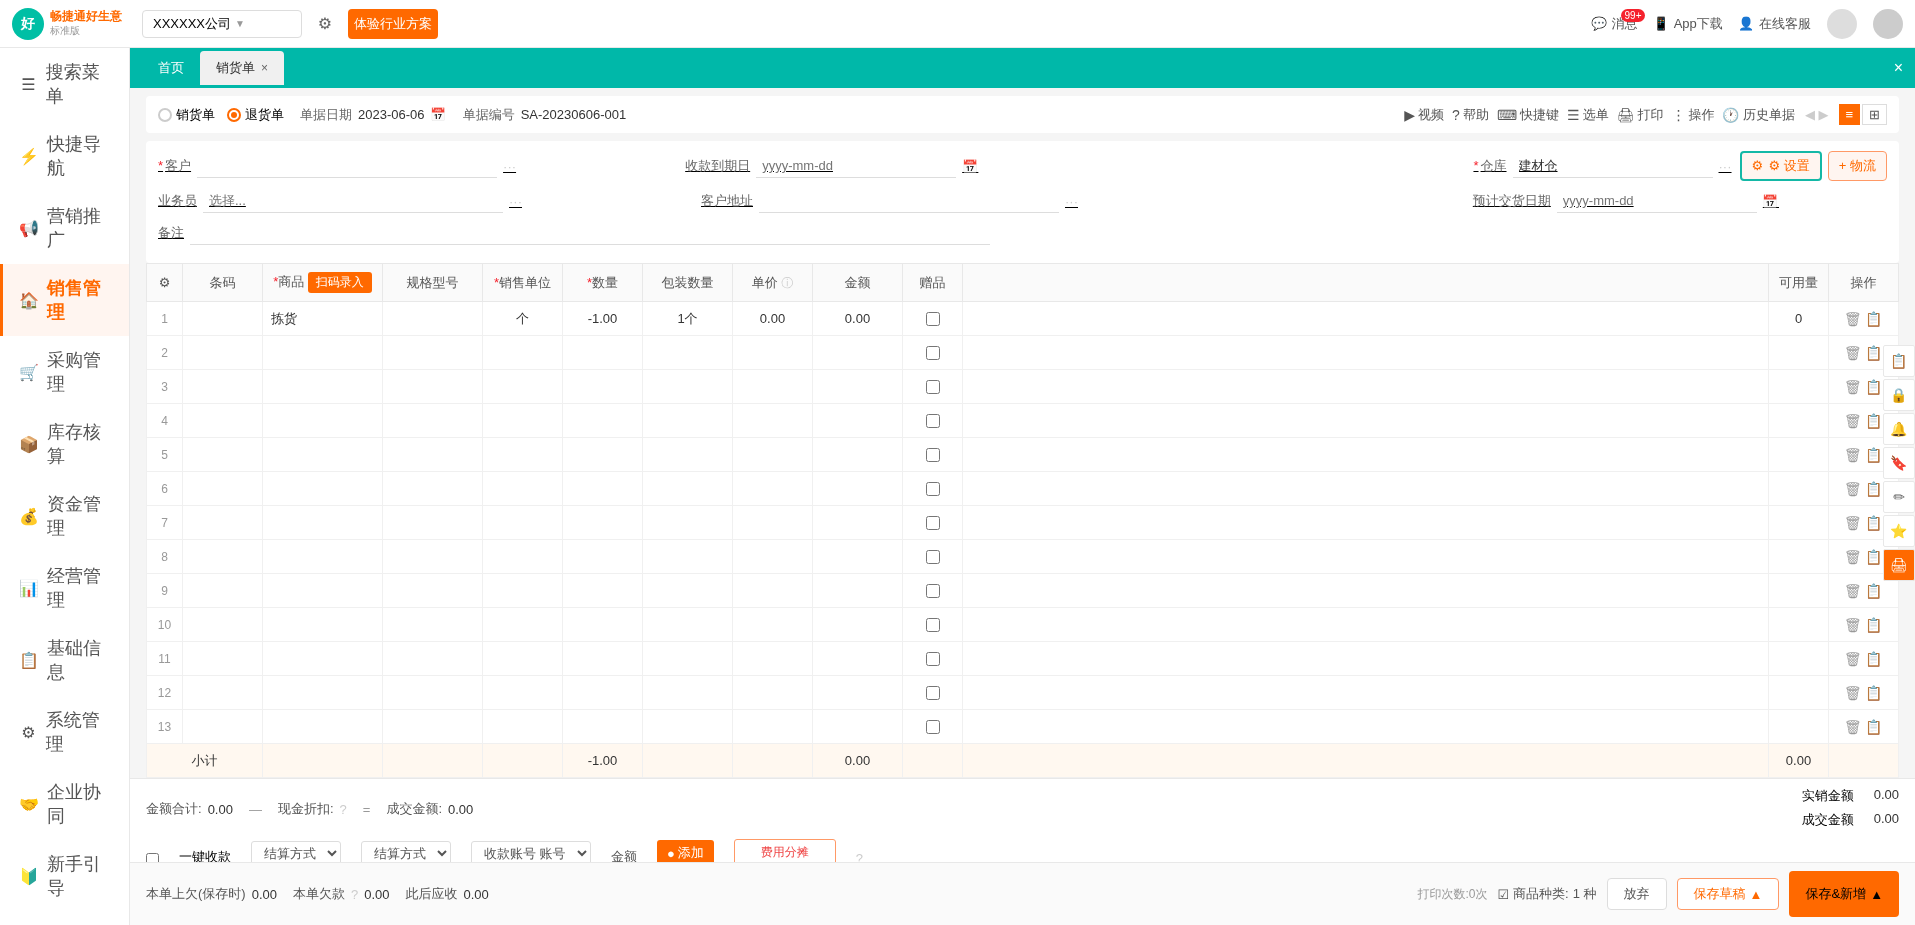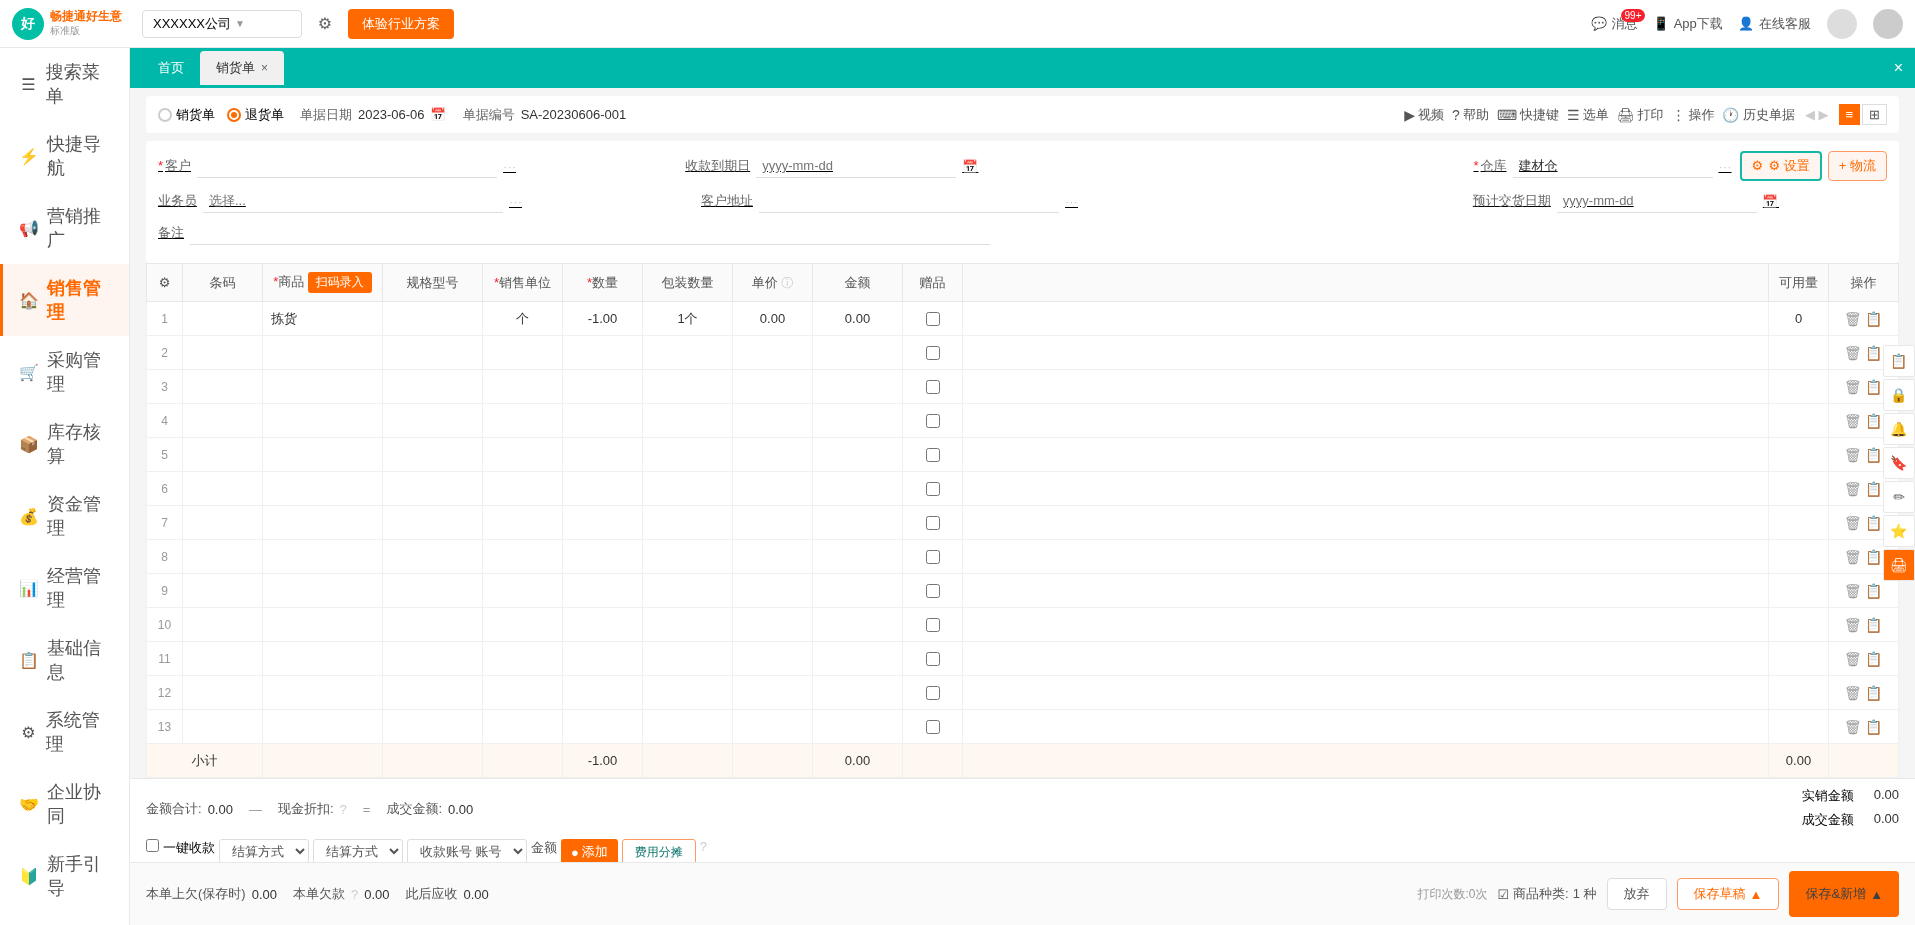--- a/index.html
+++ b/index.html
@@ -37,21 +37,21 @@
       padding: 4px 10px; cursor: pointer; background: #fff;
       min-width: 160px;
     }
     .chevron-down { color: #999; font-size: 10px; }
     .gear-btn {
       width: 30px; height: 30px; display: flex; align-items: center; justify-content: center;
       cursor: pointer; color: #666; font-size: 16px; margin-left: 8px;
     }
     .trial-btn {
       background: #ff6900; color: white; border: none; border-radius: 4px;
-      padding: 6px 14px; cursor: pointer; font-size: 13px; margin-left: 8px;
+      padding: 6px 6px; cursor: pointer; font-size: 13px; margin-left: 8px;
     }
     .header-right {
       margin-left: auto; display: flex; align-items: center; gap: 16px;
     }
     .header-icon-btn {
       display: flex; align-items: center; gap: 4px; cursor: pointer; color: #555; font-size: 12px;
       position: relative;
     }
     .badge {
       position: absolute; top: -6px; right: -8px;
@@ -167,34 +167,34 @@
     .cell-checkbox { width: 14px; height: 14px; cursor: pointer; }
     .subtotal-row td { background: #fff8f0; font-weight: 500; }
 
     
     .bottom-area { background: #fff; border-top: 1px solid #e8e8e8; padding: 8px 16px; }
     .summary-row { display: flex; align-items: center; gap: 16px; margin-bottom: 8px; }
     .summary-item { display: flex; align-items: center; gap: 6px; color: #555; font-size: 13px; }
     .summary-value { color: #333; font-weight: 500; }
     .dash-sep { color: #999; }
     .eq-sep { color: #999; }
-    .payment-row { display: flex; align-items: flex-start; gap: 4px; }
+    .payment-row { display: flex; align-items: flex-end; gap: 20px; }
     .pay-checkbox { cursor: pointer; }
     .pay-select {
       border: 1px solid #ddd; border-radius: 3px; padding: 3px 8px;
       color: #555; cursor: pointer; background: #fff;
     }
     .add-btn {
       background: #ff6900; color: white; border: none; border-radius: 3px;
       padding: 4px 10px; cursor: pointer; font-size: 12px;
       display: flex; align-items: center; gap: 3px;
     }
     .expense-btn {
-      border: 1px solid #ff9966; color: #0f766e; background: #fff;
-      border-radius: 3px; padding: 4px 12px; cursor: pointer; font-size: 12px;
+      border: 1px solid #ff9966; color: #ef4444; background: #fff;
+      border-radius: 3px; padding: 4px 26px; cursor: pointer; font-size: 12px;
     }
     .help-icon { color: #ccc; cursor: pointer; }
     .right-summary-row { display: flex; justify-content: space-between; gap: 20px; margin-bottom: 2px; }
     .right-summary-val { color: #333; font-weight: 500; }
 
     
     .footer-bar {
       background: #fafafa; border-top: 1px solid #e8e8e8;
       display: flex; align-items: center; padding: 8px 16px; gap: 16px;
     }
@@ -206,21 +206,21 @@
     .abandon-btn {
       border: 1px solid #ddd; background: #fff; color: #555;
       border-radius: 4px; padding: 6px 16px; cursor: pointer; font-size: 13px;
     }
     .save-draft-btn {
       border: 1px solid #ff9966; background: #fff; color: #ff6900;
       border-radius: 4px; padding: 6px 16px; cursor: pointer; font-size: 13px;
       display: flex; align-items: center; gap: 4px;
     }
     .save-new-btn {
-      background: #ff6900; color: #404040; border: none;
+      background: #ff6900; color: #000000; border: none;
       border-radius: 4px; padding: 14px 16px; cursor: pointer; font-size: 13px;
       display: flex; align-items: center; gap: 4px;
     }
 
     
     .right-float-panel {
       position: fixed; right: 0; top: 50%; transform: translateY(-50%);
       display: flex; flex-direction: column; gap: 2px; z-index: 100;
     }
     .float-btn {

